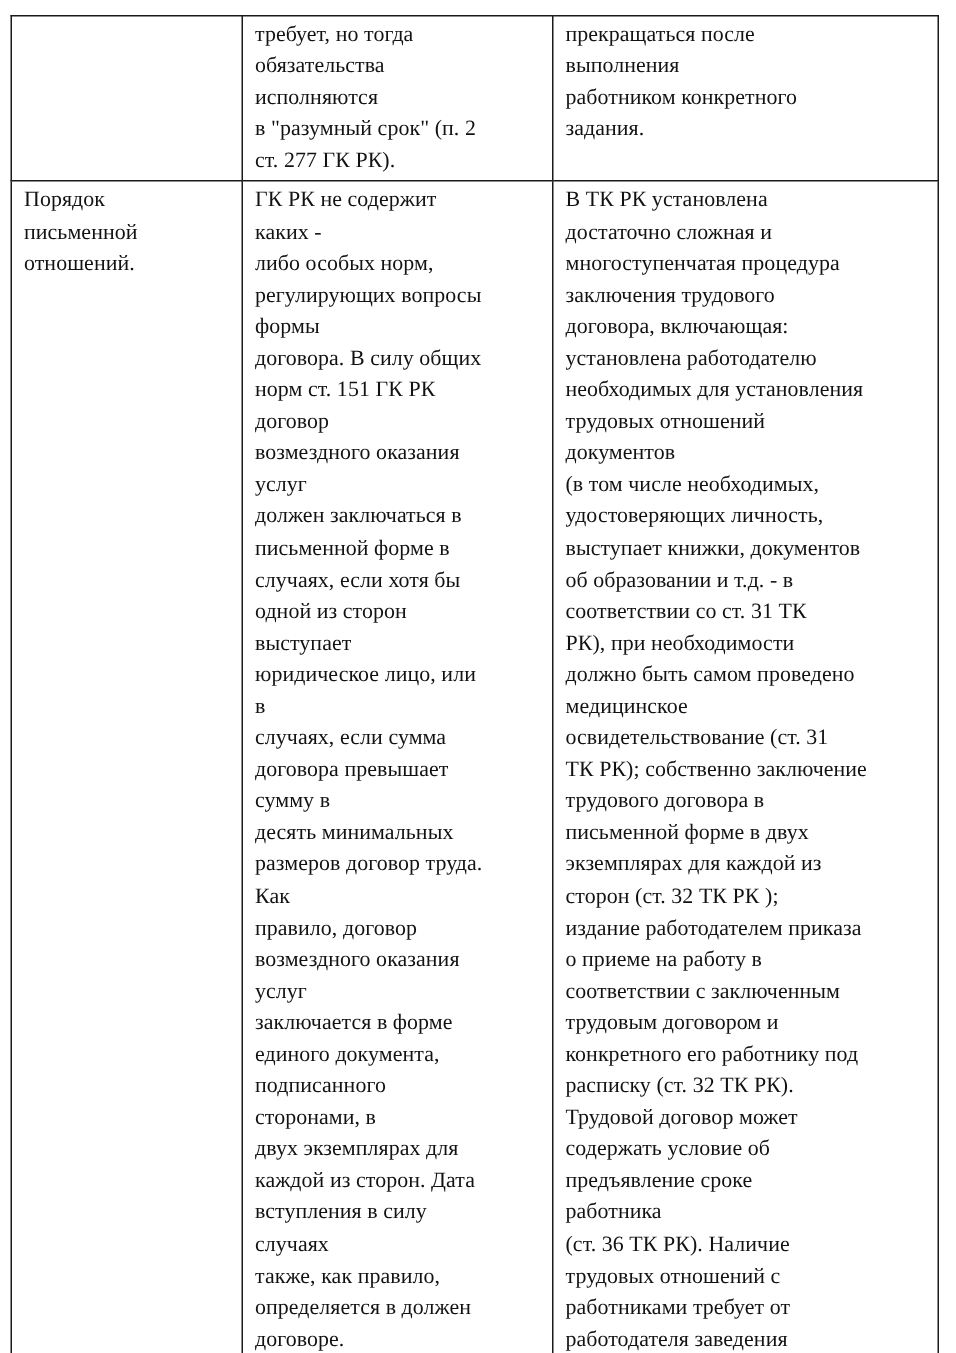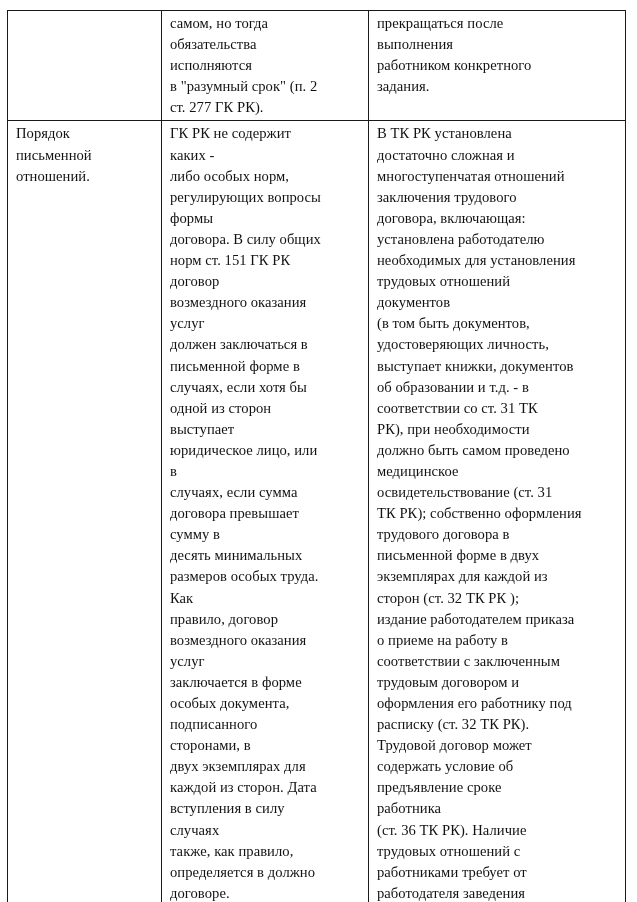--- a/index.html
+++ b/index.html
@@ -68,21 +68,21 @@
     </colgroup>
     <tbody>
       <tr>
         <td class="label-cell row-1">
           <div class="cell-lines">
               <div class="blank"></div>
             </div>
         </td>
         <td class="row-1">
           <div class="cell-lines">
-              <div>самом, но тогда</div>
+              <div>требует, но тогда</div>
               <div>обязательства</div>
               <div>исполняются</div>
               <div>в "разумный срок" (п. 2</div>
               <div>ст. 277 ГК РК).</div>
             </div>
         </td>
         <td class="row-1">
           <div class="cell-lines">
               <div>прекращаться после</div>
               <div>выполнения</div>
@@ -115,68 +115,68 @@
               <div>письменной форме в</div>
               <div>случаях, если хотя бы</div>
               <div>одной из сторон</div>
               <div>выступает</div>
               <div>юридическое лицо, или</div>
               <div>в</div>
               <div>случаях, если сумма</div>
               <div>договора превышает</div>
               <div>сумму в</div>
               <div>десять минимальных</div>
-              <div>размеров особых труда.</div>
+              <div>размеров договор труда.</div>
               <div>Как</div>
               <div>правило, договор</div>
               <div>возмездного оказания</div>
               <div>услуг</div>
               <div>заключается в форме</div>
-              <div>особых документа,</div>
+              <div>единого документа,</div>
               <div>подписанного</div>
               <div>сторонами, в</div>
               <div>двух экземплярах для</div>
               <div>каждой из сторон. Дата</div>
               <div>вступления в силу</div>
               <div>случаях</div>
               <div>также, как правило,</div>
-              <div>определяется в должно</div>
+              <div>определяется в должен</div>
               <div>договоре.</div>
             </div>
         </td>
         <td>
           <div class="cell-lines">
               <div>В ТК РК установлена</div>
               <div>достаточно сложная и</div>
-              <div>многоступенчатая отношений</div>
+              <div>многоступенчатая процедура</div>
               <div>заключения трудового</div>
               <div>договора, включающая:</div>
               <div>установлена работодателю</div>
               <div>необходимых для установления</div>
               <div>трудовых отношений</div>
               <div>документов</div>
-              <div>(в том быть документов,</div>
+              <div>(в том числе необходимых,</div>
               <div>удостоверяющих личность,</div>
               <div>выступает книжки, документов</div>
               <div>об образовании и т.д. - в</div>
               <div>соответствии со ст. 31 ТК</div>
               <div>РК), при необходимости</div>
               <div>должно быть самом проведено</div>
               <div>медицинское</div>
               <div>освидетельствование (ст. 31</div>
-              <div>ТК РК); собственно оформления</div>
+              <div>ТК РК); собственно заключение</div>
               <div>трудового договора в</div>
               <div>письменной форме в двух</div>
               <div>экземплярах для каждой из</div>
               <div>сторон (ст. 32 ТК РК );</div>
               <div>издание работодателем приказа</div>
               <div>о приеме на работу в</div>
               <div>соответствии с заключенным</div>
               <div>трудовым договором и</div>
-              <div>оформления его работнику под</div>
+              <div>конкретного его работнику под</div>
               <div>расписку (ст. 32 ТК РК).</div>
               <div>Трудовой договор может</div>
               <div>содержать условие об</div>
               <div>предъявление сроке</div>
               <div>работника</div>
               <div>(ст. 36 ТК РК). Наличие</div>
               <div>трудовых отношений с</div>
               <div>работниками требует от</div>
               <div>работодателя заведения</div>
             </div>

